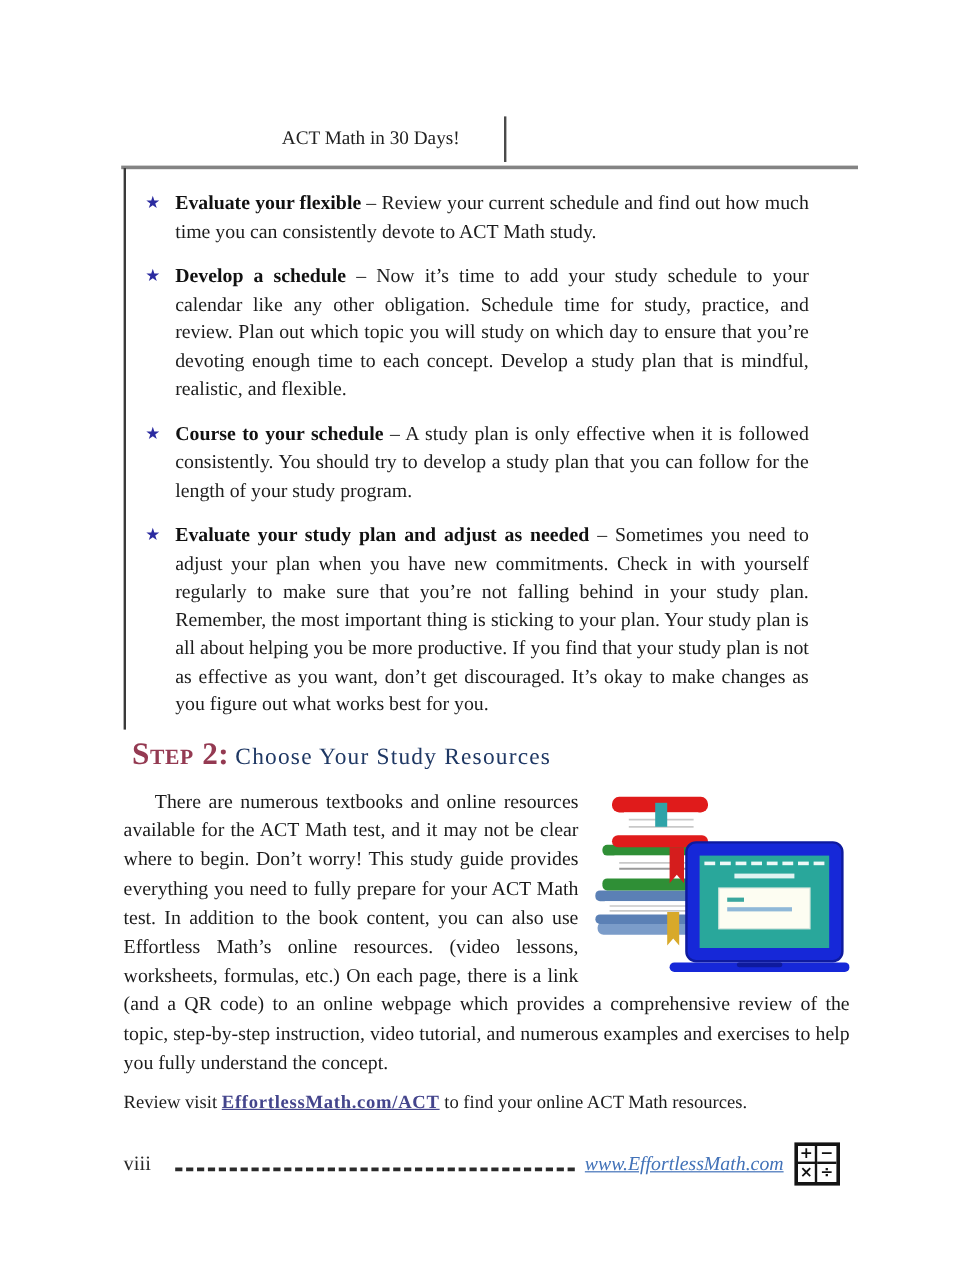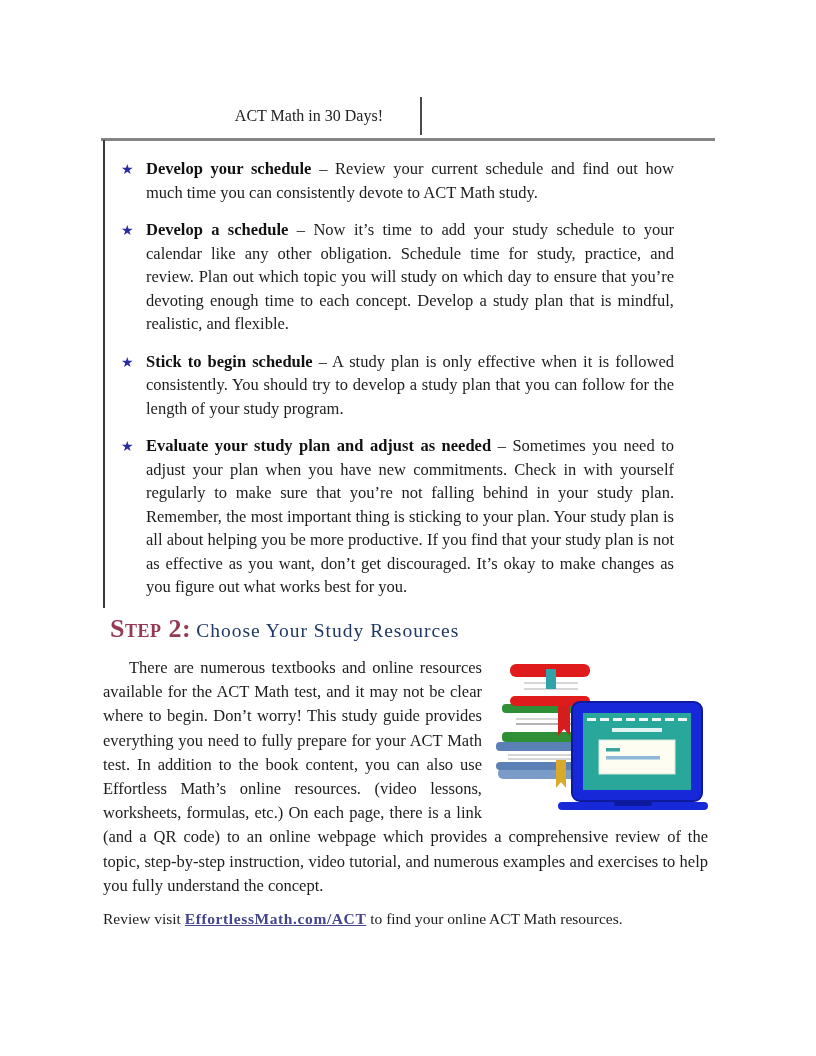--- a/index.html
+++ b/index.html
@@ -51,33 +51,33 @@
   <div class="header">
     <div class="header-left">ACT Math in 30 Days!</div>
     <div class="header-divider"></div>
   </div>
   <div class="header-rule"></div>
   <div class="left-vline"></div>
 
   <ul class="bullets">
     <li>
       <span class="star">★</span>
-      <span class="lead">Develop your schedule</span>
+      <span class="lead">Evaluate your flexible</span>
       <span> – </span>
       <span>Review your current schedule and find out how much time you can consistently devote to ACT Math study.</span>
     </li>
     <li>
       <span class="star">★</span>
       <span class="lead">Develop a schedule</span>
       <span> – </span>
       <span>Now it’s time to add your study schedule to your calendar like any other obligation. Schedule time for study, practice, and review. Plan out which topic you will study on which day to ensure that you’re devoting enough time to each concept. Develop a study plan that is mindful, realistic, and flexible.</span>
     </li>
     <li>
       <span class="star">★</span>
-      <span class="lead">Stick to begin schedule</span>
+      <span class="lead">Course to your schedule</span>
       <span> – </span>
       <span>A study plan is only effective when it is followed consistently. You should try to develop a study plan that you can follow for the length of your study program.</span>
     </li>
     <li>
       <span class="star">★</span>
       <span class="lead">Evaluate your study plan and adjust as needed</span>
       <span> – </span>
       <span>Sometimes you need to adjust your plan when you have new commitments. Check in with yourself regularly to make sure that you’re not falling behind in your study plan. Remember, the most important thing is sticking to your plan. Your study plan is all about helping you be more productive. If you find that your study plan is not as effective as you want, don’t get discouraged. It’s okay to make changes as you figure out what works best for you.</span>
     </li>
   </ul>
@@ -133,14 +133,25 @@
       <rect x="110" y="92" width="14" height="3.5" fill="#3aa79e"></rect>
       <rect x="110" y="100" width="54" height="3.5" fill="#8fb8d8"></rect>
 
       <rect x="62" y="146" width="150" height="8" rx="4" fill="#1628d8"></rect>
       <rect x="118" y="146" width="38" height="4" rx="2" fill="#0e1a9e"></rect>
     </svg>
     <p class="resources-par">There are numerous textbooks and online resources available for the ACT Math test, and it may not be clear where to begin. Don’t worry! This study guide provides everything you need to fully prepare for your ACT Math test. In addition to the book content, you can also use Effortless Math’s online resources. (video lessons, worksheets, formulas, etc.) On each page, there is a link (and a QR code) to an online webpage which provides a comprehensive review of the topic, step-by-step instruction, video tutorial, and numerous examples and exercises to help you fully understand the concept.</p>
     <div class="visit-line"><span>Review visit </span><a class="visit-link">EffortlessMath.com/ACT</a><span> to find your online ACT Math resources.</span></div>
   </div>
 
+  <div class="footer">
+    <span class="page-num">viii</span>
+    <span class="dash-line"></span>
+    <a class="site-link">www.EffortlessMath.com</a>
+    <span class="logo">
+      <span>+</span>
+      <span>−</span>
+      <span>×</span>
+      <span>÷</span>
+    </span>
+  </div>
 
 </div>
 
 </body></html>

